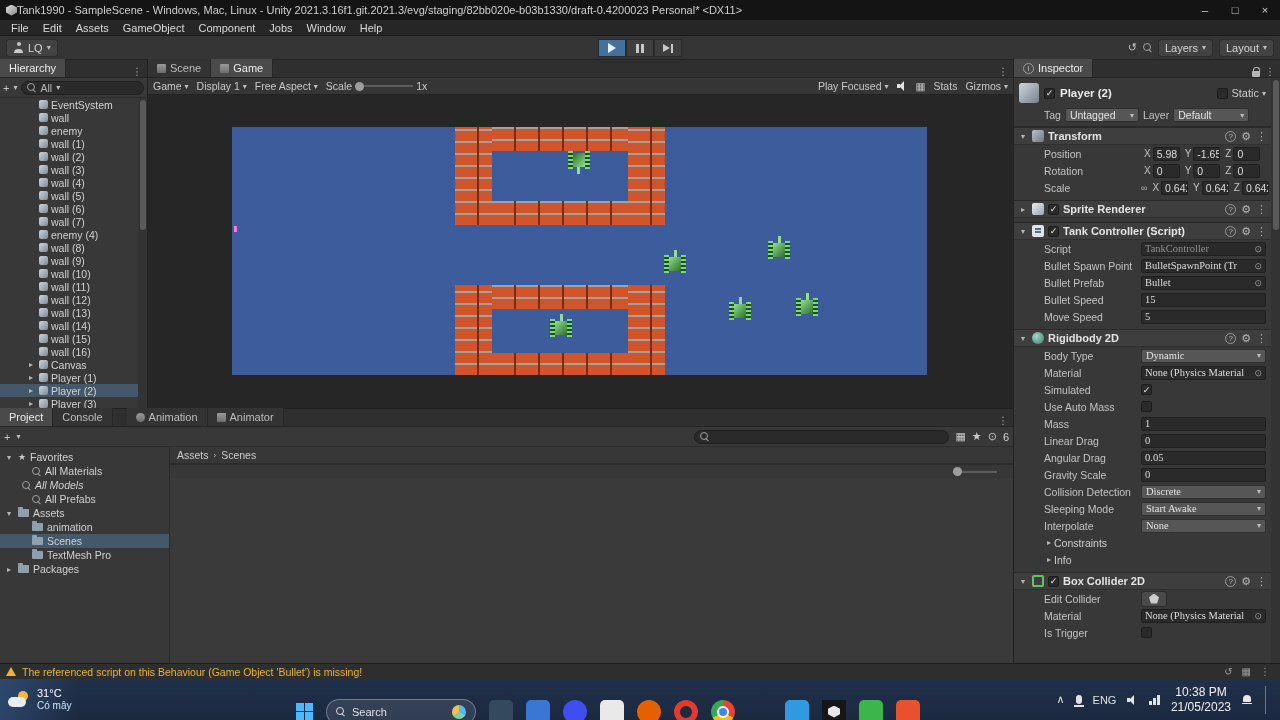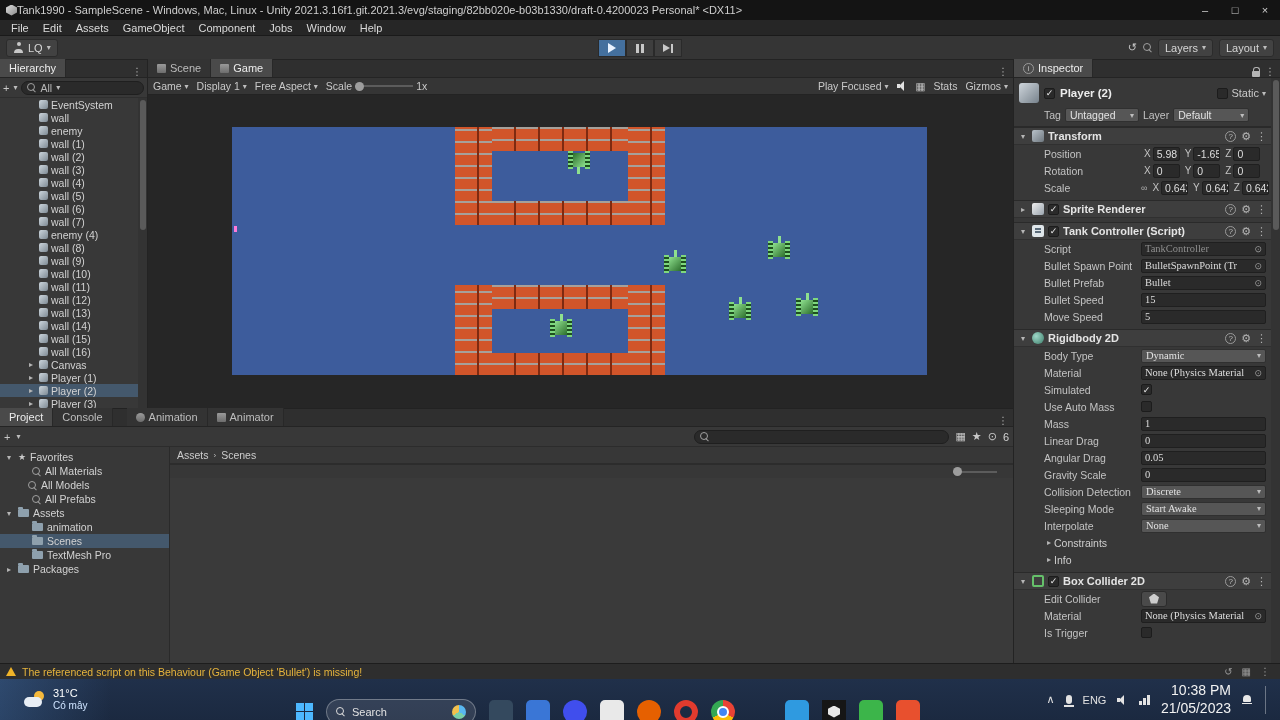--- a/index.html
+++ b/index.html
@@ -136,21 +136,21 @@
 .poly{width:10px;height:10px;background:#cccccc;clip-path:polygon(50% 0,100% 38%,81% 100%,19% 100%,0 38%);}
 
 
 .statusbar{position:absolute;top:663px;left:0;right:0;height:16px;background:#2e2e2e;border-top:1px solid #1d1d1d;display:flex;align-items:center;gap:6px;padding:0 6px;}
 .warn-tri{width:0;height:0;border-left:5px solid transparent;border-right:5px solid transparent;border-bottom:9px solid #f0b429;flex:none;}
 .warn-text{color:#e6b43c;font-size:10.5px;white-space:nowrap;overflow:hidden;flex:1;}
 .status-icons{display:flex;gap:9px;color:#9a9a9a;font-size:10px;flex:none;padding-right:4px;}
 
 
 .taskbar{position:absolute;top:679px;left:0;right:0;height:41px;background:linear-gradient(#20304a,#1b2940);display:flex;align-items:center;}
-.weather{display:flex;align-items:center;gap:7px;height:100%;padding:0 24px;background:linear-gradient(90deg,rgba(90,150,220,.25),rgba(90,150,220,0));}
+.weather{display:flex;align-items:center;gap:7px;height:100%;padding:0 8px;background:linear-gradient(90deg,rgba(90,150,220,.25),rgba(90,150,220,0));}
 .wicon{width:22px;height:18px;position:relative;flex:none;}
 .wicon::before{content:"";position:absolute;left:10px;top:0;width:10px;height:10px;border-radius:50%;background:#f5b93d;}
 .wicon::after{content:"";position:absolute;left:0;top:6px;width:18px;height:10px;border-radius:6px;background:#e8eef5;}
 .wtext{display:flex;flex-direction:column;line-height:1.2;}
 .wtemp{color:#fff;font-size:11px;}
 .wcond{color:#cfe4ff;font-size:10px;}
 .apps{position:absolute;left:296px;display:flex;align-items:center;gap:13px;margin-top:24px;}
 .winlogo{width:17px;height:17px;display:grid;grid-template-columns:8px 8px;grid-template-rows:8px 8px;gap:1px;}
 .winlogo span{background:#4db8ff;}
 .search-pill{height:26px;width:150px;border-radius:13px;background:rgba(255,255,255,.10);border:1px solid rgba(255,255,255,.30);display:flex;align-items:center;gap:7px;padding:0 9px;color:#e2e2e2;}
@@ -169,21 +169,21 @@
 .tray{margin-left:auto;display:flex;align-items:center;gap:11px;padding-right:12px;color:#ececec;}
 .tray .g{font-size:11px;color:#e2e2e2;}
 .mic{width:6px;height:9px;background:#e2e2e2;border-radius:3px;position:relative;flex:none;}
 .mic::after{content:"";position:absolute;left:-2px;bottom:-3px;width:10px;height:2px;background:#e2e2e2;}
 .speaker2{width:11px;height:10px;position:relative;flex:none;}
 .speaker2::before{content:"";position:absolute;left:0;top:3px;width:3px;height:4px;background:#e2e2e2;}
 .speaker2::after{content:"";position:absolute;left:2px;top:0;border-top:5px solid transparent;border-bottom:5px solid transparent;border-right:5px solid #e2e2e2;}
 .wifi{display:flex;align-items:flex-end;gap:1.5px;flex:none;}
 .wifi span{width:2.5px;background:#e2e2e2;}
 .wifi .b1{height:4px;}.wifi .b2{height:7px;}.wifi .b3{height:10px;}
-.tray-clock{display:flex;flex-direction:column;align-items:flex-end;line-height:1.25;font-size:14px;color:#f2f2f2;}
+.tray-clock{display:flex;flex-direction:column;align-items:center;line-height:1.25;font-size:12px;color:#f2f2f2;}
 .bellic{width:10px;height:11px;position:relative;flex:none;}
 .bellic::before{content:"";position:absolute;left:1px;top:1px;width:8px;height:7px;background:#e8e8e8;border-radius:4px 4px 1px 1px;}
 .bellic::after{content:"";position:absolute;left:0;top:8.5px;width:10px;height:1.5px;background:#e8e8e8;}
 .desk-sliver{width:3px;height:28px;border-left:1px solid rgba(255,255,255,.35);margin-left:2px;}
 </style>
 </head>
 <body>
 
 <div class="screen">
 
@@ -520,21 +520,21 @@
           <div class="tree-row" style="padding-left: 4px;">
             <span class="fold">▾</span>
             <span class="star">★</span>
             <span>Favorites</span>
           </div>
           <div class="tree-row" style="padding-left: 18px;">
             <span class="fold"></span>
             <span class="mag"></span>
             <span>All Materials</span>
           </div>
-          <div class="tree-row" style="padding-left: 14px;">
+          <div class="tree-row" style="padding-left: 8px; font-style: italic;">
             <span class="fold"></span>
             <span class="mag"></span>
             <span>All Models</span>
           </div>
           <div class="tree-row" style="padding-left: 18px;">
             <span class="fold"></span>
             <span class="mag"></span>
             <span>All Prefabs</span>
           </div>
           <div class="tree-row" style="padding-left: 4px;">

